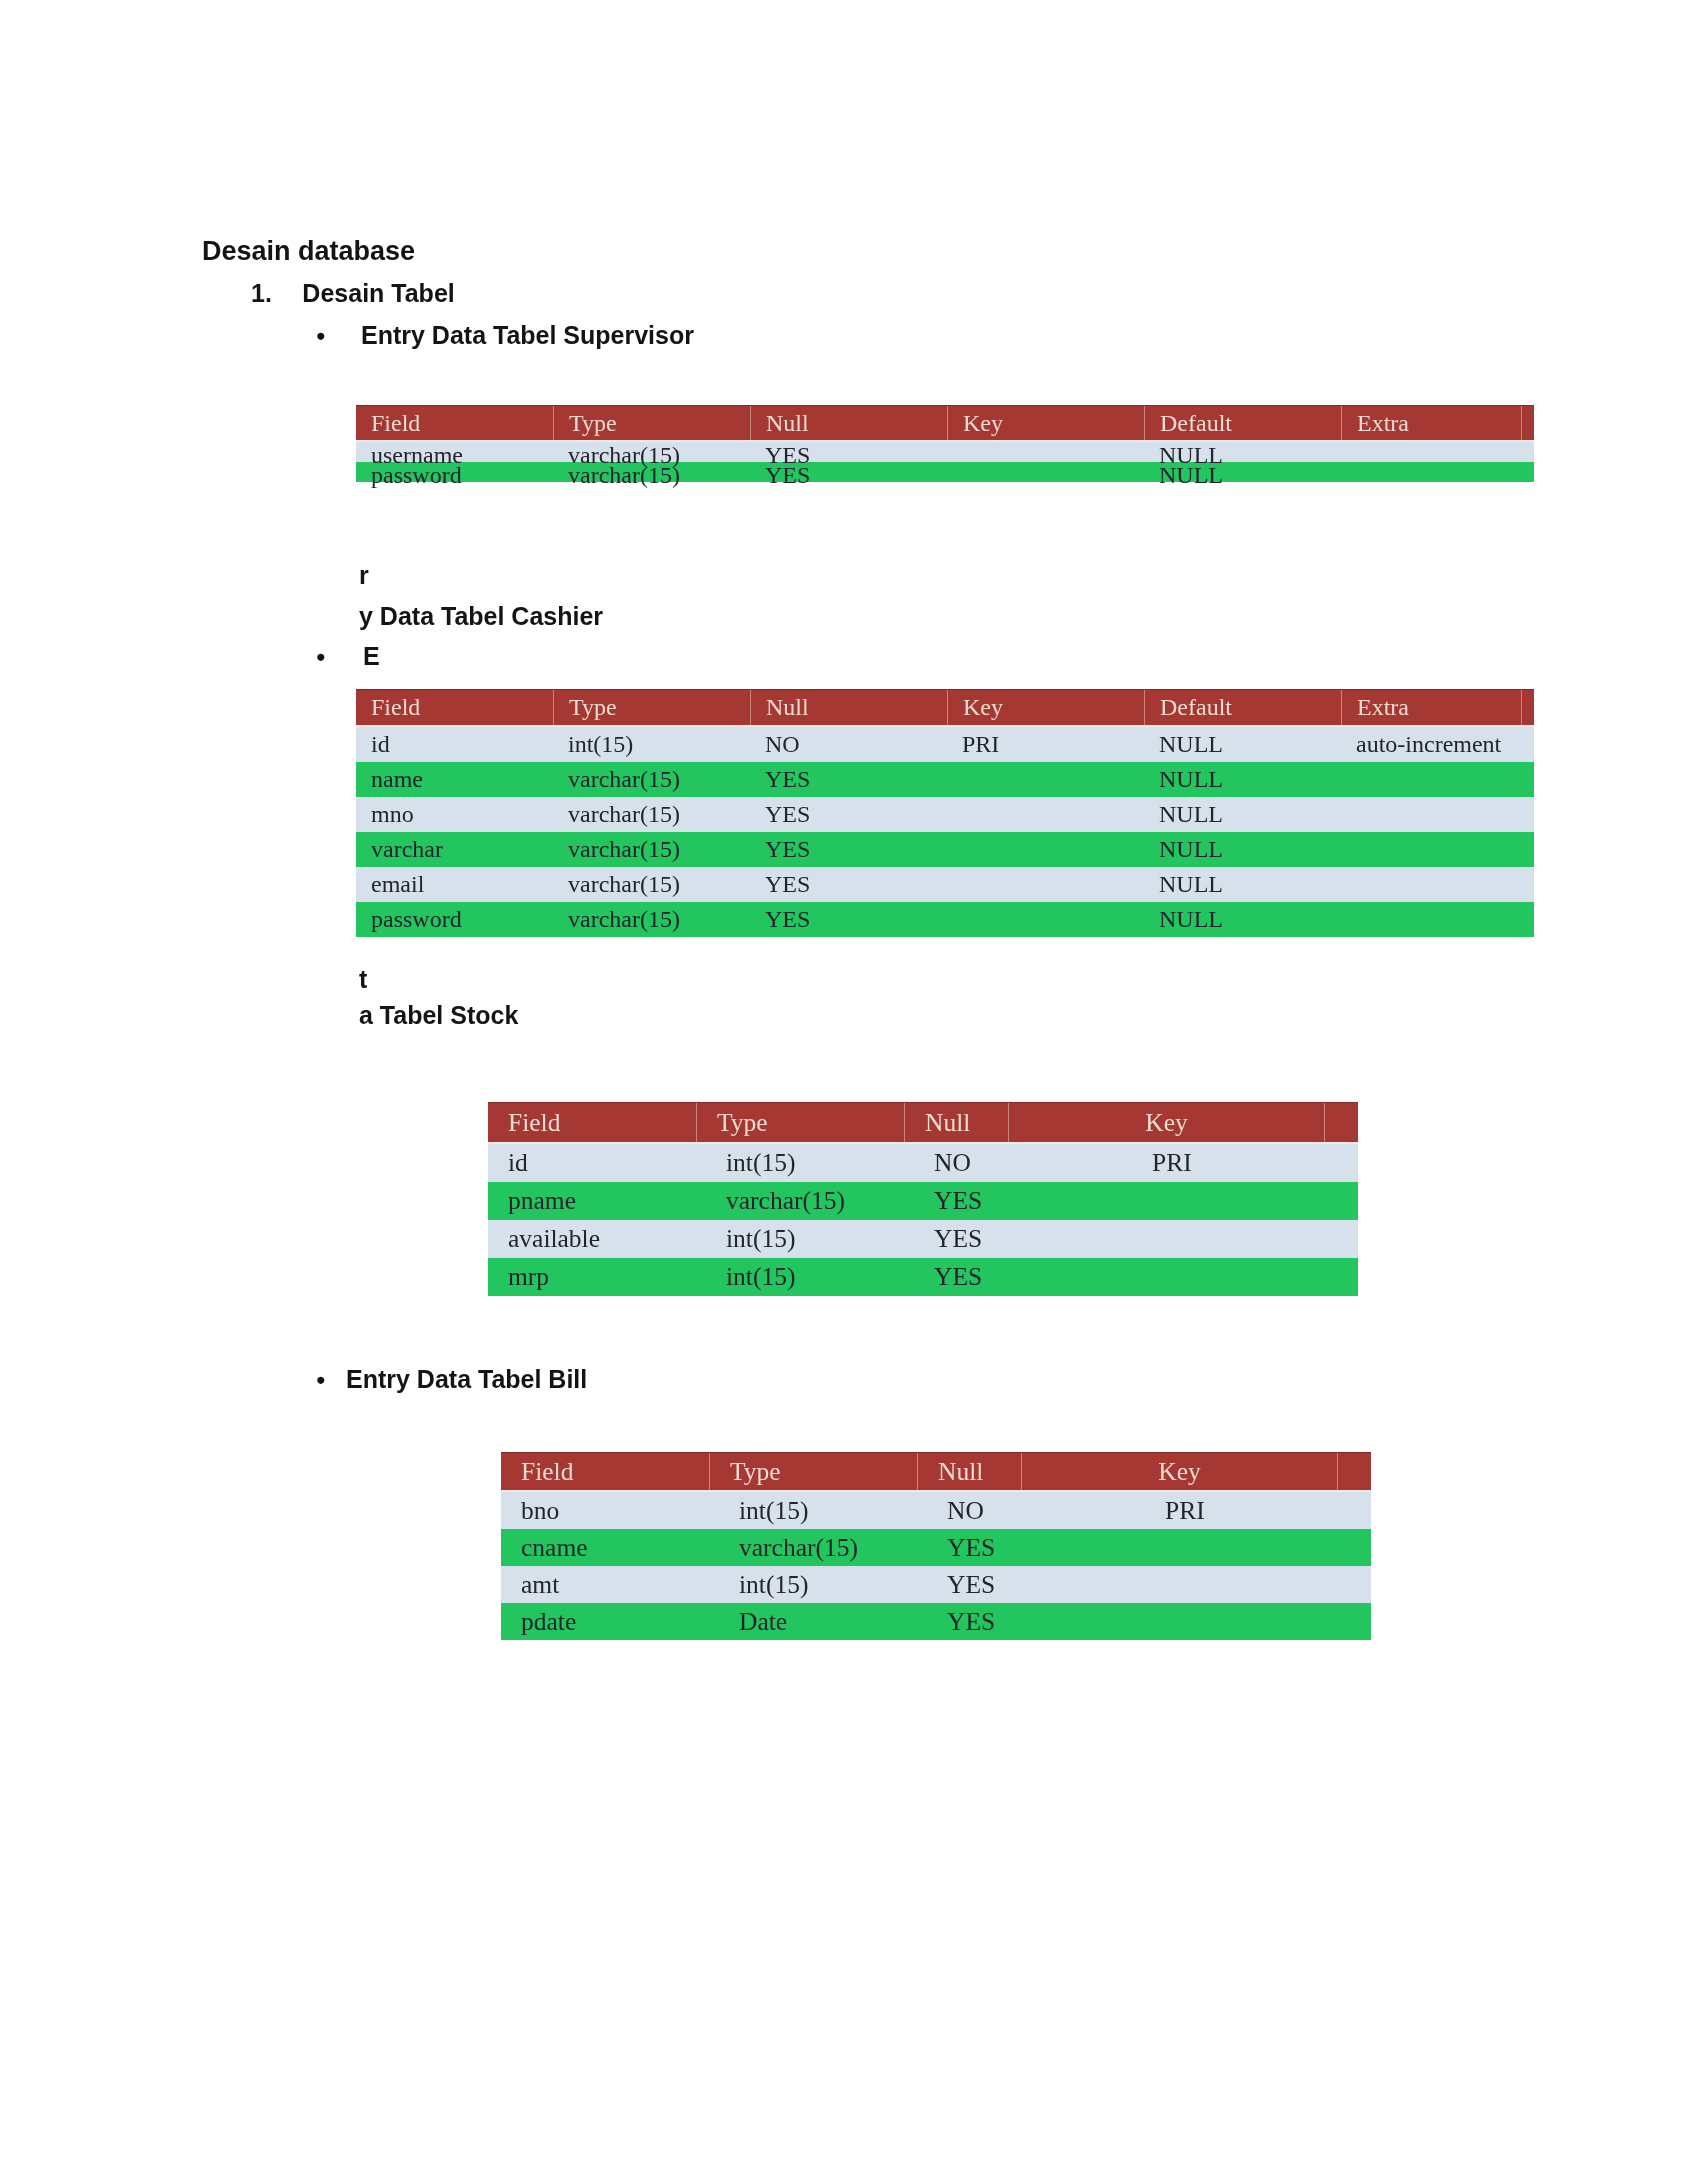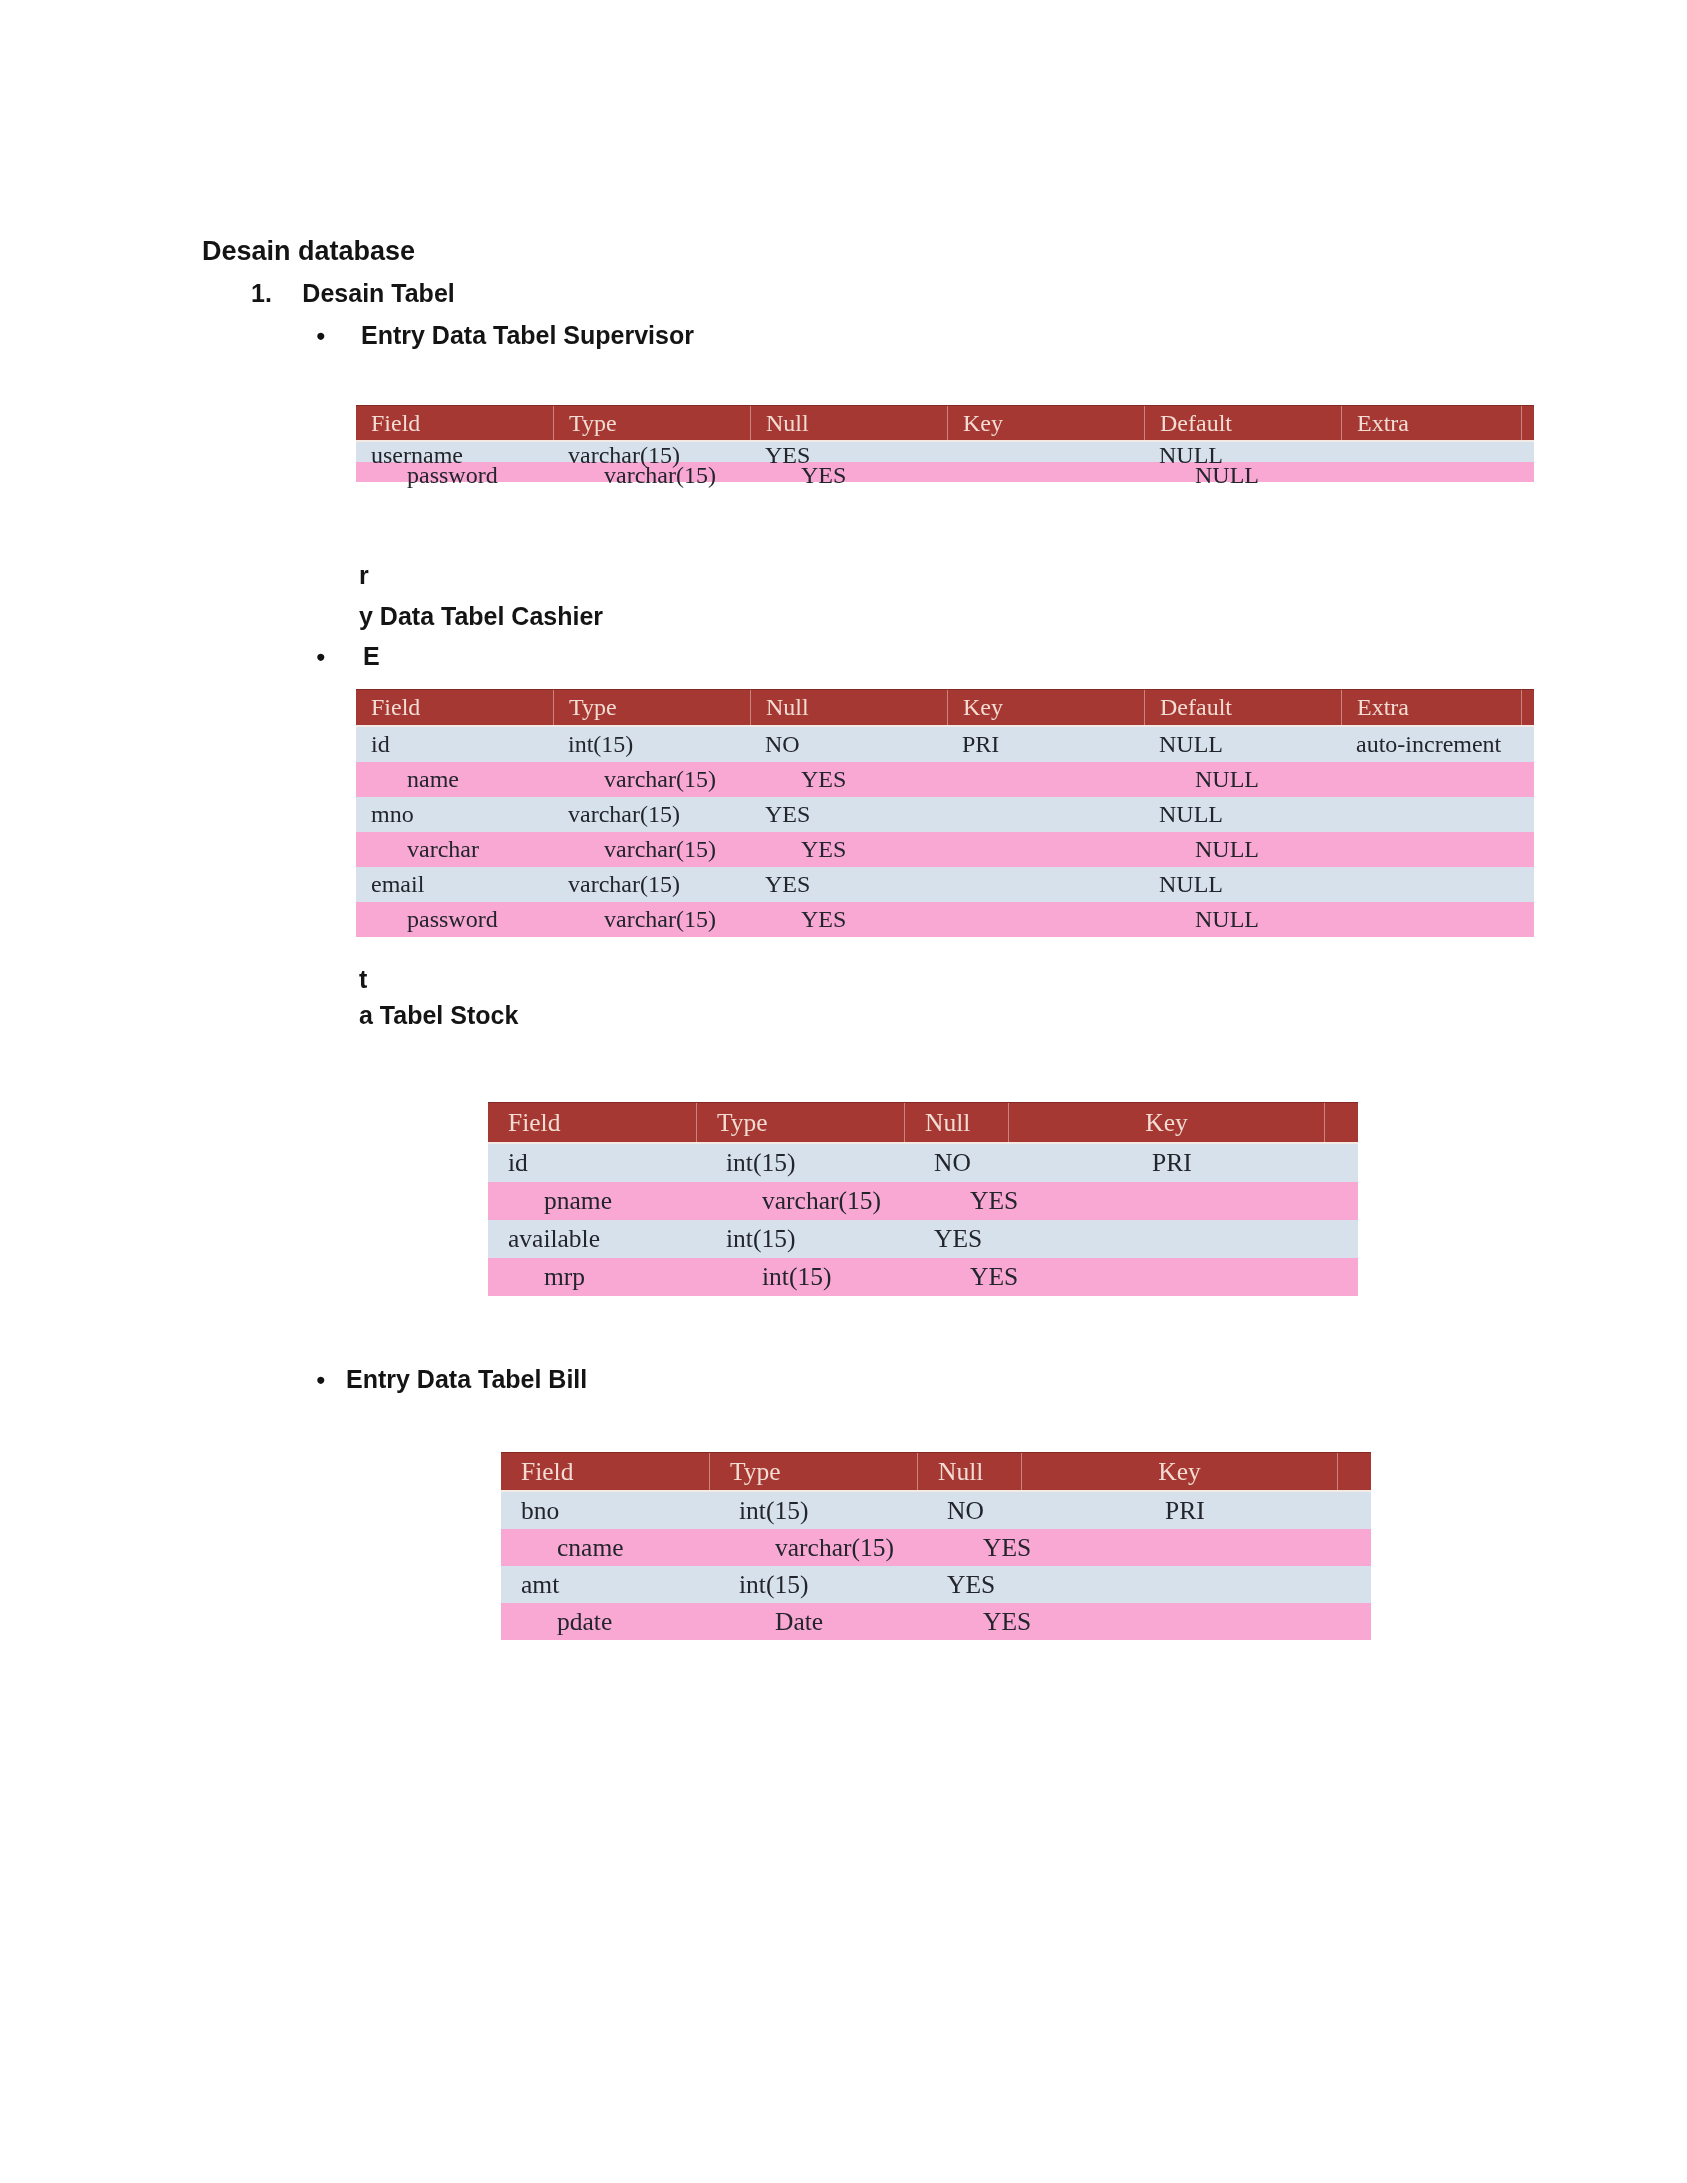--- a/index.html
+++ b/index.html
@@ -58,21 +58,21 @@
   }
   .thead{
     background:#a53832;
     color:#f2dcd3;
     border-top:1.6px solid rgba(94,26,22,0.45);
     border-bottom:2.5px solid #f3e9e5;
   }
   .thead .tcell{border-left:0.8px solid rgba(248,228,222,0.45);}
   .thead .tcell:first-child{border-left:none;}
   .r-odd{background:#d7e1ec;}
-  .r-even{background:#f9a8d4;padding-left:36px;}
+  .r-even{background:#22c55e;}
 
   
   .cols6{width:1178px;font-size:24px;}
   .cols6 .trow{grid-template-columns:197px 197px 197px 197px 197px 180px 13px;}
   .t-supervisor{left:356px;top:405px;}
   .t-supervisor .thead{height:34px;}
   .t-supervisor .tbody-row{height:20px;}
   .t-cashier{left:356px;top:689px;}
   .t-cashier .thead{height:35px;}
   .t-cashier .tbody-row{height:35px;}

